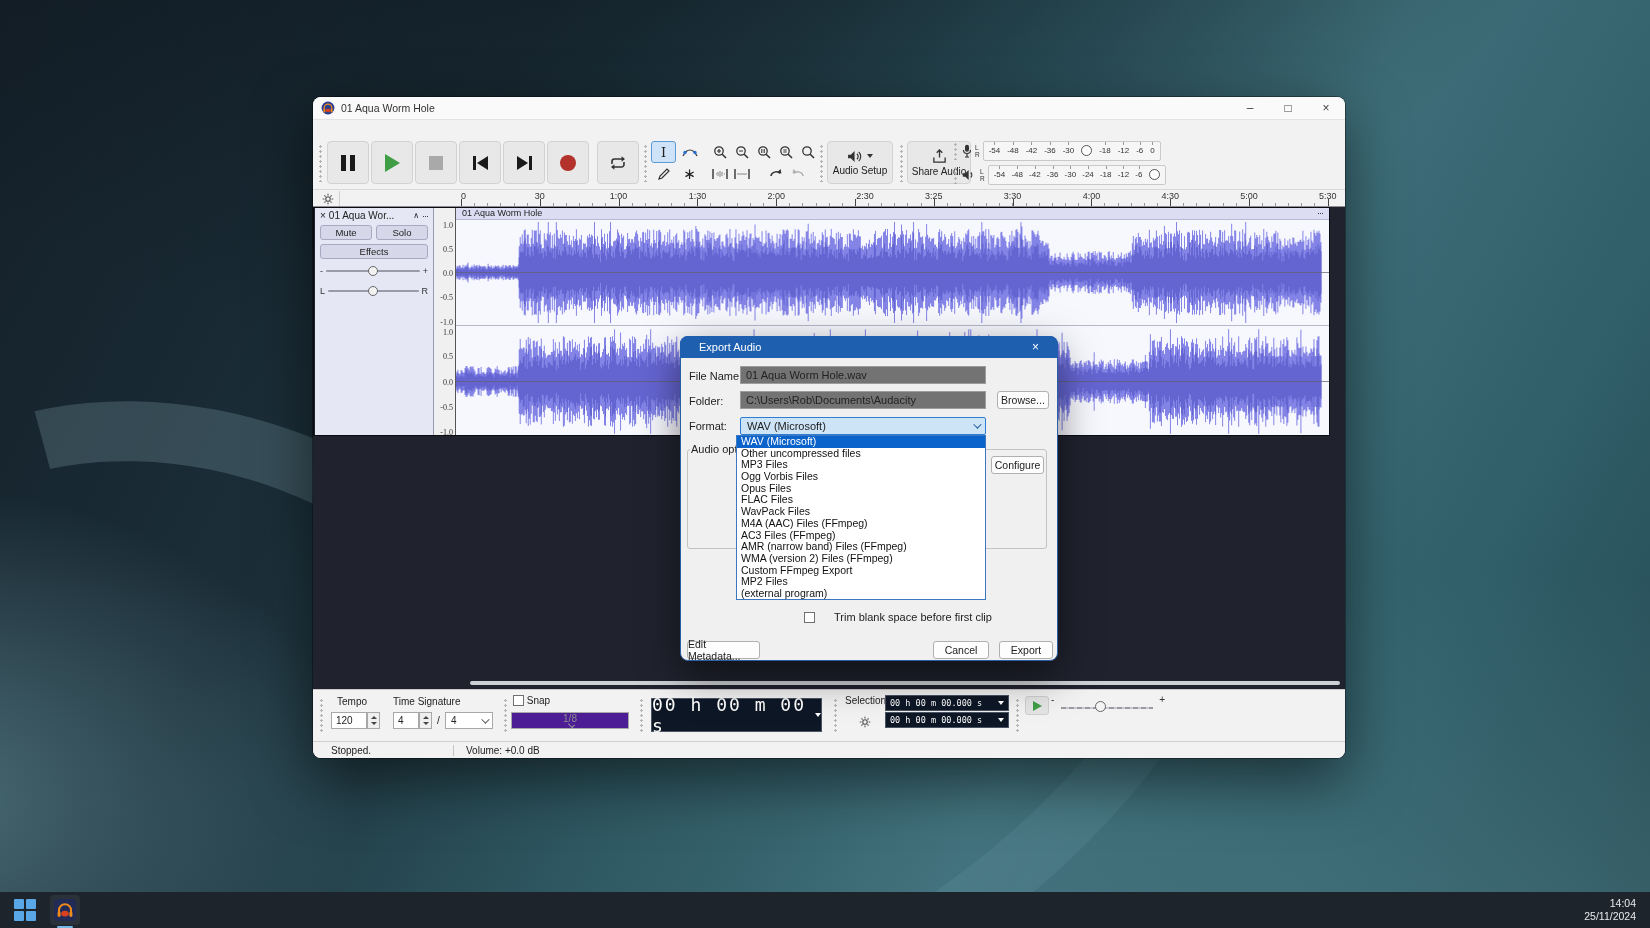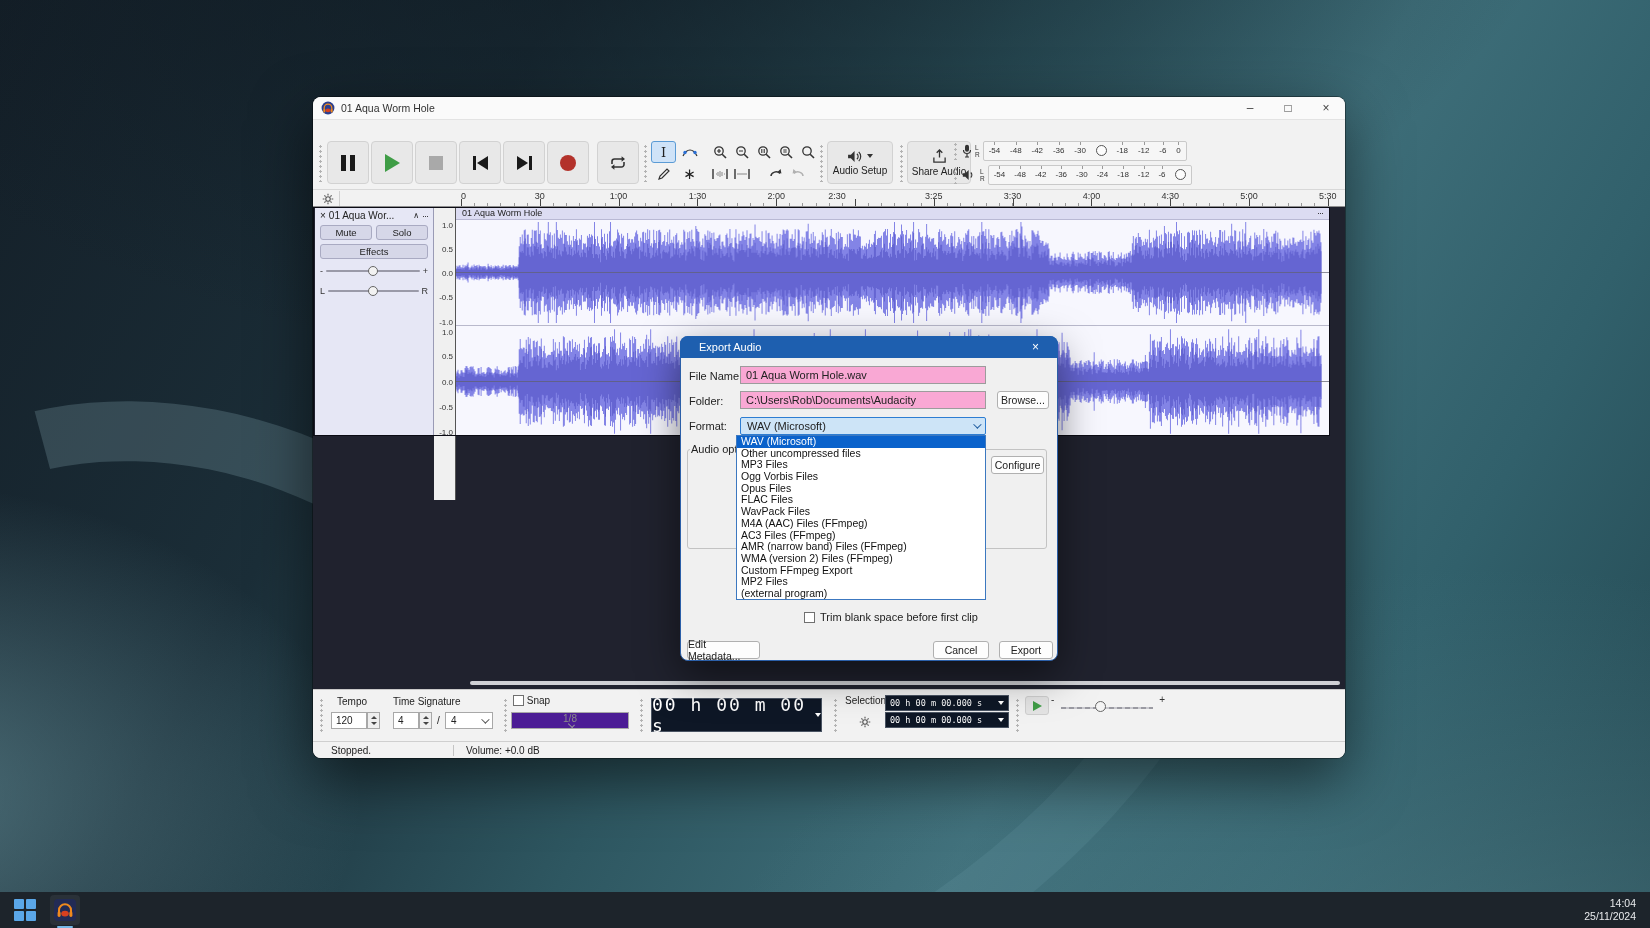--- a/index.html
+++ b/index.html
@@ -39,21 +39,21 @@
   .icon-next i.t{width:0;height:0;border-left:11px solid #1a1a1a;border-top:7px solid transparent;border-bottom:7px solid transparent;}
   .icon-rec{width:16px;height:16px;border-radius:50%;background:#b3322b;}
   .toolcell{position:absolute;width:25px;height:22px;border:1px solid transparent;border-radius:3px;display:flex;align-items:center;justify-content:center;font-size:13px;}
   .toolcell.sel{background:#cfe3f8;border-color:#5b9bd5;}
   .zcell{position:absolute;width:21px;height:22px;display:flex;align-items:center;justify-content:center;}
   .bigbtn{position:absolute;top:4px;height:43px;background:#e8e8e8;border:1px solid #d2d2d2;border-radius:4px;display:flex;flex-direction:column;align-items:center;justify-content:center;gap:2px;}
   .bigbtn .lbl{font-size:10px;color:#222;}
   .caret-dn{width:0;height:0;border-top:4px solid #333;border-left:3.5px solid transparent;border-right:3.5px solid transparent;display:inline-block;}
   .meterrow{position:absolute;height:23px;display:flex;align-items:center;gap:3px;}
   .lr{display:flex;flex-direction:column;font-size:6.5px;line-height:7px;color:#333;}
-  .mstrip{width:204px;height:20px;background:#f6f6f6;border:1px solid #c9c9c9;border-radius:2px;display:flex;align-items:center;justify-content:space-between;padding:0 5px;}
+  .mstrip{width:178px;height:20px;background:#f6f6f6;border:1px solid #c9c9c9;border-radius:2px;display:flex;align-items:center;justify-content:space-between;padding:0 5px;}
   .mtick{font-size:8px;color:#333;position:relative;}
   .mtick::before{content:"";position:absolute;top:-4px;left:50%;width:1px;height:3px;background:#999;}
   .mcircle{width:11px;height:11px;border:1.4px solid #555;border-radius:50%;background:#fdfdfd;}
 
   
   .rulerbar{position:absolute;left:0;top:92px;right:0;height:18px;background:#f2f2f2;border-top:1px solid #d8d8d8;border-bottom:1px solid #8f8f8f;}
   .rulergear{position:absolute;left:3px;top:1px;width:24px;height:15px;display:flex;align-items:center;justify-content:center;border-right:1px solid #d0d0d0;}
   .timeline{position:absolute;left:144px;top:0;width:873px;height:16px;
     background-image:repeating-linear-gradient(to right,#444 0 1px,transparent 1px 78.8px),repeating-linear-gradient(to right,#999 0 1px,transparent 1px 13.13px);
     background-size:868px 7px,868px 3px;background-position:4px 100%,4px 100%;background-repeat:no-repeat;}
@@ -64,21 +64,21 @@
   .hscroll{position:absolute;left:157px;top:584px;width:870px;height:4px;background:#cfd0d4;border-radius:2px;}
   .trackarea{position:absolute;left:2px;top:110px;width:1015px;height:229px;display:flex;}
   .tpanel{width:119px;height:229px;background:#e6e7f5;border-right:1px solid #9a9bb5;padding:3px 5px;}
   .thead{display:flex;align-items:center;gap:3px;font-size:10px;color:#222;}
   .thead .nm{flex:1;white-space:nowrap;overflow:hidden;}
   .trow{display:flex;gap:4px;margin-top:4px;}
   .sbtn{flex:1;height:15px;background:#d6d7e8;border:1px solid #a9aac2;border-radius:3px;font-size:9.5px;text-align:center;line-height:13px;color:#222;}
   .sliderrow{display:flex;align-items:center;gap:3px;margin-top:7px;font-size:9px;color:#333;}
   .sline{position:relative;flex:1;height:2px;background:#9a9aa8;border-radius:1px;}
   .sthumb{position:absolute;left:50%;top:50%;transform:translate(-50%,-50%);width:10px;height:10px;background:#f2f2f2;border:1.3px solid #666;border-radius:50%;}
-  .scalestrip{position:relative;width:22px;height:293px;background:#f0f0f0;border-right:1px solid #555;}
+  .scalestrip{position:relative;width:22px;height:229px;background:#f0f0f0;border-right:1px solid #555;font-family:Liberation Serif, serif;}
   .scale{position:absolute;left:0;width:100%;}
   .sl{position:absolute;right:2px;font-size:8px;color:#333;transform:translateY(-50%);}
   .wavezone{position:relative;width:873px;height:229px;background:#f7f7fe;}
   .clipstrip{position:absolute;left:0;top:0;width:100%;height:13px;background:#dcdcf2;border-bottom:1px solid #b9b9d4;display:flex;align-items:center;justify-content:space-between;padding:0 6px;font-size:9px;color:#222;}
   .wsvg{position:absolute;left:0;width:100%;}
   #wave0{top:13px;height:106px;border-bottom:1px solid #b9b9cc;}
   #wave1{top:120px;height:109px;}
   .trackborder{position:absolute;left:0;top:110px;width:1017px;height:229px;border:1px solid #0b0b14;pointer-events:none;}
 
   
@@ -108,30 +108,30 @@
   .statusbar{position:absolute;left:0;top:644px;right:0;height:17px;background:#f2f2f2;border-top:1px solid #cfcfcf;font-size:10px;color:#222;display:flex;align-items:center;}
   .statusbar .st{padding-left:18px;width:140px;}
   .statusbar .sep{width:1px;height:11px;background:#c4c4c4;}
   .statusbar .vol{padding-left:12px;}
 
   
   .dlg{position:absolute;left:680px;top:336px;width:378px;height:325px;background:#f0f0f0;border:1px solid #2b5fa8;border-radius:8px;box-shadow:0 14px 40px rgba(0,0,0,.5);overflow:visible;z-index:50;}
   .dlg-title{position:absolute;left:-1px;top:-1px;right:-1px;height:22px;background:#1e5faf;border-radius:8px 8px 0 0;display:flex;align-items:center;padding:0 19px;color:#fff;font-size:11px;}
   .dlg-close{margin-left:auto;font-size:12px;color:#fff;}
   .flabel{position:absolute;font-size:11px;color:#222;}
-  .ffield{position:absolute;height:18px;background:#f9a8d4;border:1px solid #9c9c9c;font-size:11px;display:flex;align-items:center;padding:0 5px;white-space:nowrap;overflow:hidden;}
+  .ffield{position:absolute;height:18px;background:#737373;border:1px solid #9c9c9c;font-size:11px;display:flex;align-items:center;padding:0 5px;white-space:nowrap;overflow:hidden;}
   .dbtn{position:absolute;height:18px;background:#fdfdfd;border:1px solid #b0b0b0;border-radius:3px;font-size:10.5px;display:flex;align-items:center;justify-content:center;}
   .combo{position:absolute;left:59px;top:80px;width:246px;height:18px;background:#cde4f7;border:1px solid #2d7dd2;border-radius:2px;display:flex;align-items:center;justify-content:space-between;padding:0 6px;font-size:11px;}
   .combo .chev{border-color:#1c5a9e;}
   .groupbox{position:absolute;left:6px;top:112px;width:360px;height:100px;border:1px solid #c3c3c3;border-radius:3px;}
   .grouplbl{position:absolute;left:9px;top:106px;width:48px;overflow:hidden;white-space:nowrap;font-size:11px;background:#f0f0f0;padding:0 1px;}
   .flist{position:absolute;left:55px;top:98px;width:250px;height:165px;background:#fff;border:1px solid #3c78c0;z-index:5;}
   .opt{height:11.7px;line-height:11.7px;font-size:10.5px;padding:0 4px;white-space:nowrap;color:#111;}
   .opt.selected{background:#0a62cb;color:#fff;}
-  .trimrow{position:absolute;left:123px;top:274px;display:flex;align-items:center;gap:5px;font-size:11px;}
+  .trimrow{position:absolute;left:123px;top:274px;display:flex;align-items:center;gap:19px;font-size:11px;}
 
   
   .taskbar{position:absolute;left:0;bottom:0;width:100%;height:36px;background:#1d242b;z-index:60;display:flex;align-items:center;}
   .tbicon{width:30px;height:30px;margin-left:10px;border-radius:4px;display:flex;align-items:center;justify-content:center;position:relative;}
   .startgrid{display:grid;grid-template-columns:10px 10px;grid-template-rows:10px 10px;gap:1.5px;}
   .startgrid i{background:#5aa7e8;border-radius:1px;}
   .tbicon.active{background:#2a3138;}
   .tbicon.active::after{content:"";position:absolute;bottom:-3px;left:7px;width:16px;height:2.5px;border-radius:2px;background:#76b9e8;}
   .clock{margin-left:auto;margin-right:14px;text-align:right;font-size:10.5px;line-height:13px;color:#e8eaec;}
 
@@ -359,21 +359,21 @@
               <path d="M8 1v2.3M8 12.7V15M1 8h2.3M12.7 8H15M3.2 3.2l1.6 1.6M11.2 11.2l1.6 1.6M3.2 12.8l1.6-1.6M11.2 4.8l1.6-1.6"></path>
             </g>
           </svg>
       </div>
       <div class="timeline" id="timeline">
           <span class="tl" style="left: 4px;">0</span>
           <span class="tl" style="left: 82.8px; transform: translateX(-50%);">30</span>
           <span class="tl" style="left: 161.6px; transform: translateX(-50%);">1:00</span>
           <span class="tl" style="left: 240.4px; transform: translateX(-50%);">1:30</span>
           <span class="tl" style="left: 319.2px; transform: translateX(-50%);">2:00</span>
-          <span class="tl" style="left: 380px; transform: translateX(-50%);">2:30</span>
+          <span class="tl" style="left: 408px; transform: translateX(-50%);">2:30</span>
           <span class="tl" style="left: 476.8px; transform: translateX(-50%);">3:25</span>
           <span class="tl" style="left: 555.6px; transform: translateX(-50%);">3:30</span>
           <span class="tl" style="left: 634.4px; transform: translateX(-50%);">4:00</span>
           <span class="tl" style="left: 713.2px; transform: translateX(-50%);">4:30</span>
           <span class="tl" style="left: 792px; transform: translateX(-50%);">5:00</span>
           <span class="tl" style="left: 870.8px; transform: translateX(-50%);">5:30</span>
         </div>
     </div>
 
     <div class="canvasdark"></div>

